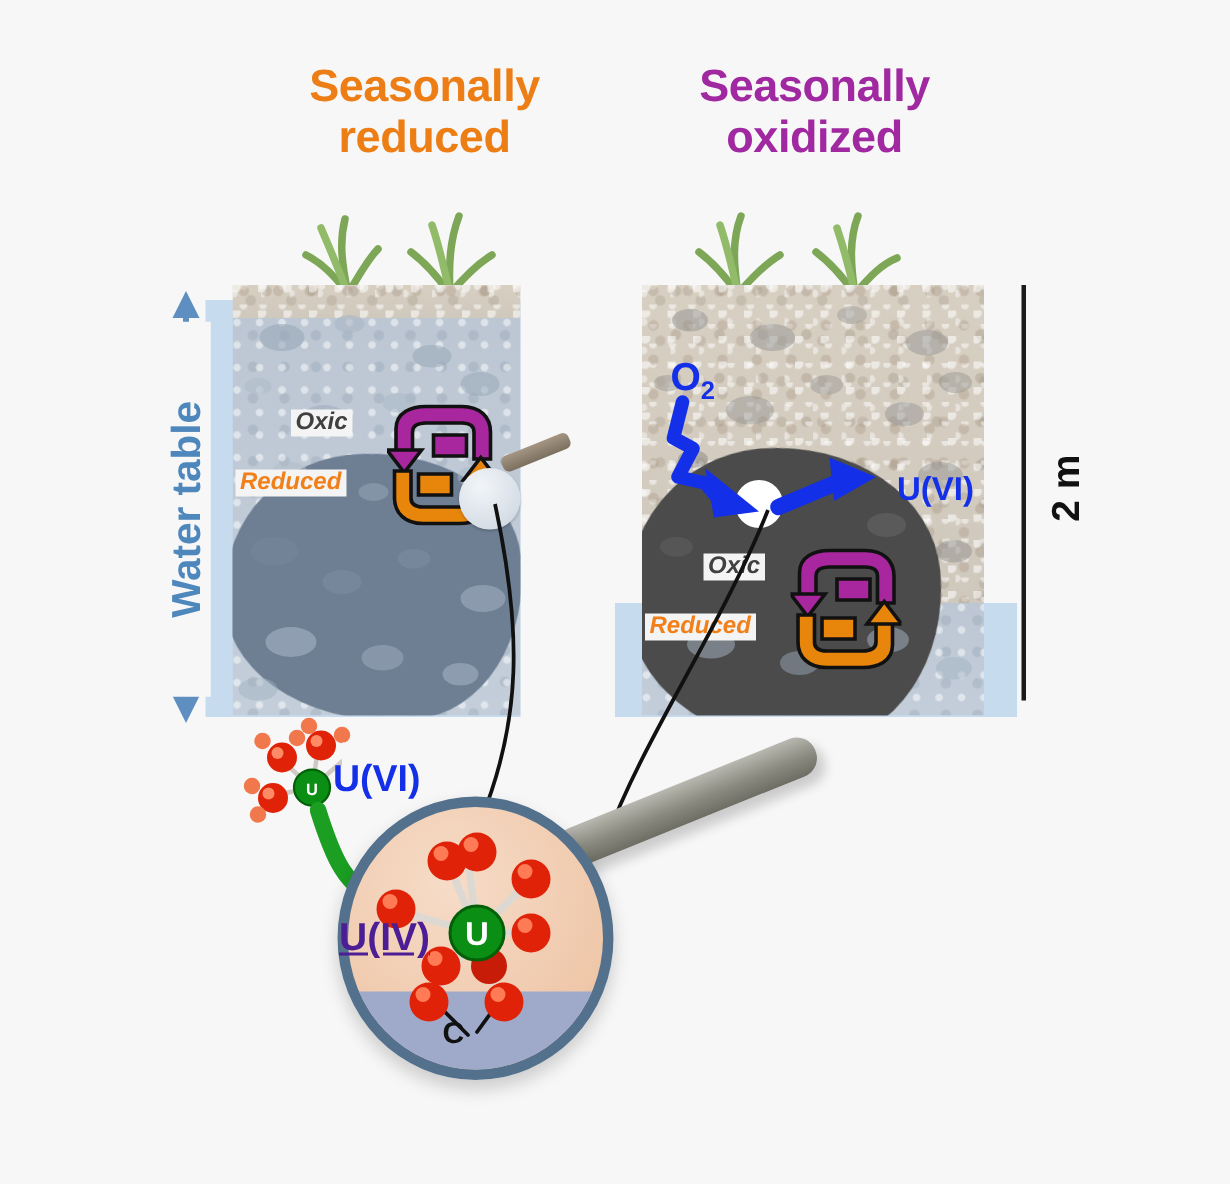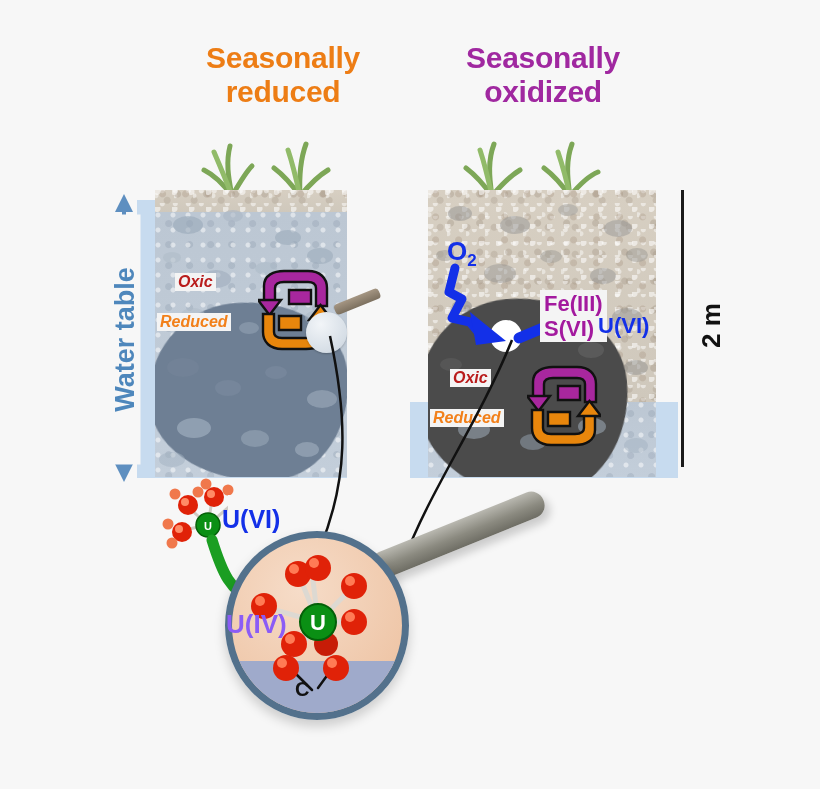--- a/index.html
+++ b/index.html
@@ -79,21 +79,21 @@
   
   .tag{
     position:absolute;
     background:#F4F4F4;
     font-style:italic;
     font-weight:bold;
     font-size:16px;
     padding:0 3px;
     white-space:nowrap;
   }
-  .tag.oxic{color:#b91c1c;}
+  .tag.oxic{color:#404040;margin-left:19px;}
   .tag.reduced{color:#F2801A;}
   #tag-oxic-l{left:175px;top:273px;}
   #tag-red-l{left:157px;top:313px;}
   #tag-oxic-r{left:450px;top:369px;}
   #tag-red-r{left:430px;top:409px;}
 
   #sed-label{
     position:absolute;left:175px;top:338px;width:170px;
     color:#ffffff;font-weight:bold;font-size:25px;line-height:29px;
     text-align:center;white-space:pre-line;
@@ -182,21 +182,21 @@
     position:absolute;left:0;bottom:0;width:100%;height:52px;
     background:#9FAACB;
   }
 
   #c-label{
     position:absolute;left:295px;top:678px;
     color:#111;font-weight:bold;font-size:20px;
   }
   #uiv-label{
     position:absolute;left:226px;top:609px;
-    color:#8b5cf6;font-weight:bold;font-size:26px;
+    color:#4c1d95;font-weight:bold;font-size:26px;text-decoration:underline;
   }
   #uvi-label{
     position:absolute;left:222px;top:505px;
     color:#1330E8;font-weight:bold;font-size:25px;
   }
   .uvi-bg{
     position:absolute;left:228px;top:495px;width:42px;height:20px;background:#F7F7F7;
   }
   svg.overlay{position:absolute;left:0;top:0;width:820px;height:789px;pointer-events:none;}
 </style>
@@ -318,22 +318,20 @@
 
   <svg class="overlay" viewBox="0 0 820 789">
     <path d="M455 268 L449 292 L462 299 L452 318 L470 322 L480 334" stroke="#1330E8" stroke-width="9" fill="none" stroke-linejoin="round" stroke-linecap="round"></path>
     <path d="M470 312 L506 341 L476 345 Z" fill="#1330E8"></path>
     <path d="M519 338 L562 320" stroke="#1330E8" stroke-width="11" fill="none" stroke-linecap="round"></path>
     <path d="M553 305 L584 318 L556 334 Z" fill="#1330E8"></path>
   </svg>
 
   <div id="o2"><span>O</span><sub>2</sub></div>
 
-  <div id="fes">Fe(III)
-S(VI)</div>
   <div id="uvi-panel">U(VI)</div>
 
   <div id="mini-handle"></div>
   <div id="mini-lens"></div>
 
   <svg class="overlay" viewBox="0 0 820 789">
     <line x1="124" y1="206" x2="124" y2="470" stroke="#5E8FC0" stroke-width="4"></line>
     <path d="M124 194 L133 212 L115 212 Z" fill="#5E8FC0"></path>
     <path d="M124 482 L133 464 L115 464 Z" fill="#5E8FC0"></path>
   </svg>

